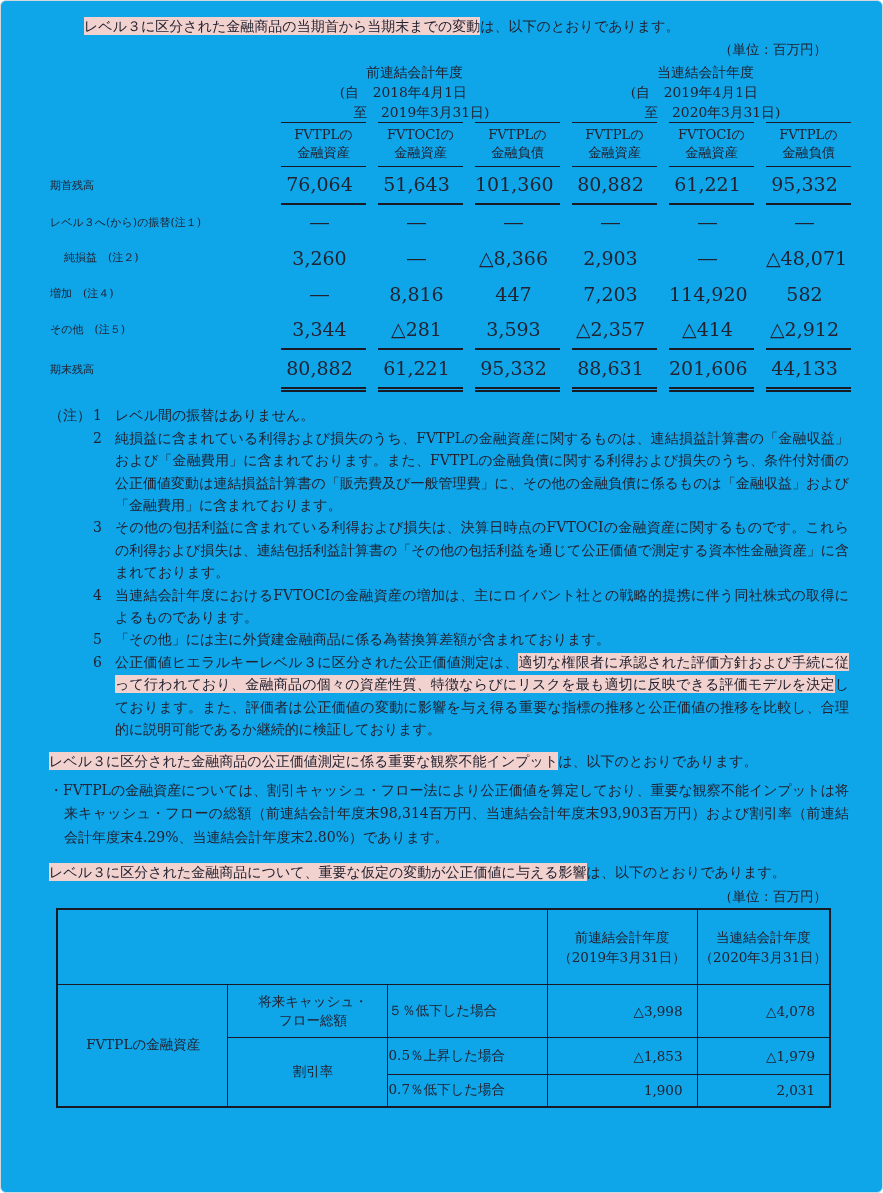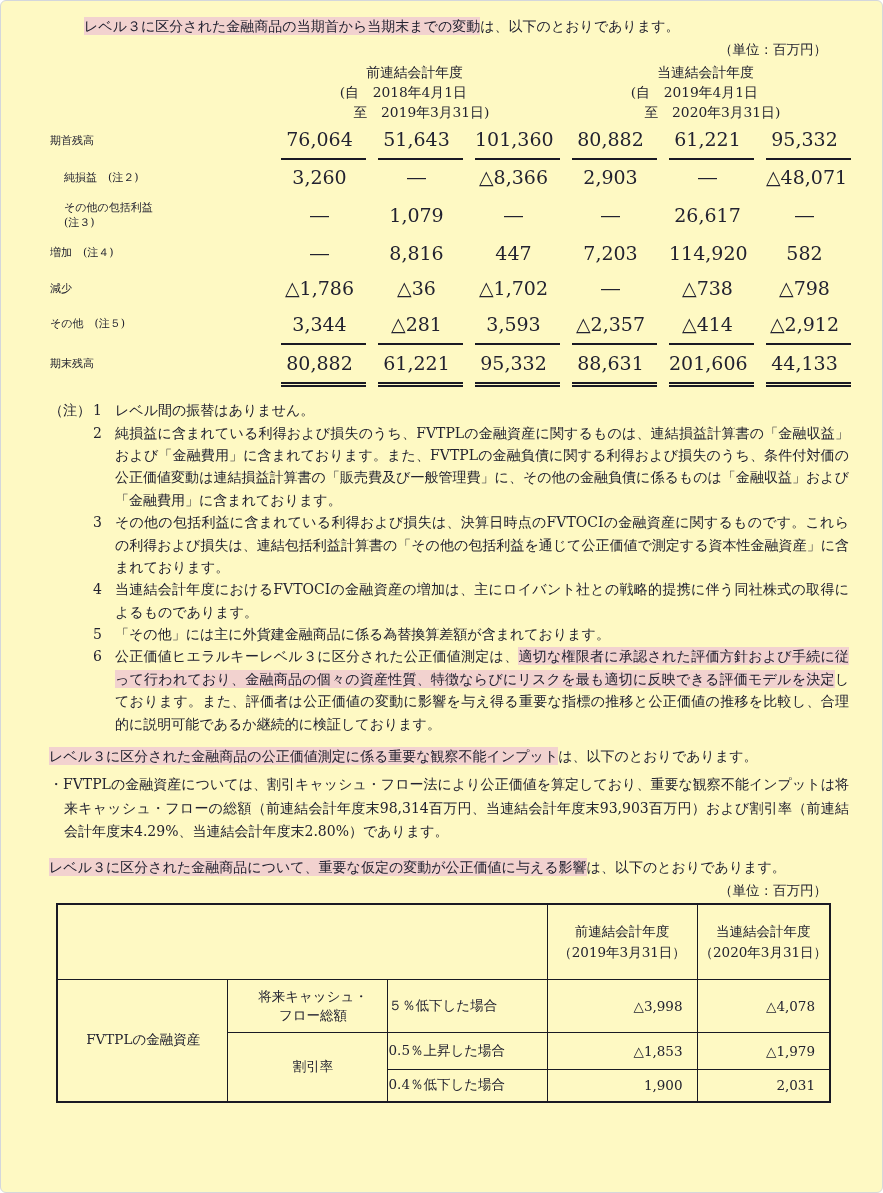--- a/index.html
+++ b/index.html
@@ -1,20 +1,20 @@
 <!DOCTYPE html>
 <html><head>
 <meta charset="utf-8">
 <style>
   html,body{margin:0;padding:0;background:#ffffff;}
   .page{
     position:relative;
     width:883px;height:1193px;box-sizing:border-box;
     padding:14px 33px 0 35px;
-    background:#fef9c3;
+    background:#0ea5e9;
     border:1px solid #d4d7dc;border-radius:6px;
     overflow:hidden;
     font-family:"DejaVu Serif","Liberation Serif",serif;
     color:#222230;
     font-size:14px;
   }
   .hl{background:#f2d2cf;padding:1px 0;}
   .h1{margin:0 0 2px 48px;line-height:1.6;}
   .hsec{margin:10px 0 2px 13px;line-height:1.6;}
   .unit{text-align:right;padding-right:22px;font-size:13.5px;line-height:1.5;margin:2px 0;}
@@ -94,20 +94,47 @@
           </div>
         </td>
         <td colspan="3" class="grp">
           <div class="grp-in">
             <div class="gt">当連結会計年度</div>
             <div class="gd">(自　2019年4月1日
 　至　2020年3月31日)</div>
           </div>
         </td>
       </tr>
+      <tr>
+        <td></td>
+        <td class="ch">
+            <div class="bar">FVTPLの
+金融資産</div>
+          </td>
+        <td class="ch">
+            <div class="bar">FVTOCIの
+金融資産</div>
+          </td>
+        <td class="ch">
+            <div class="bar">FVTPLの
+金融負債</div>
+          </td>
+        <td class="ch">
+            <div class="bar">FVTPLの
+金融資産</div>
+          </td>
+        <td class="ch">
+            <div class="bar">FVTOCIの
+金融資産</div>
+          </td>
+        <td class="ch">
+            <div class="bar">FVTPLの
+金融負債</div>
+          </td>
+      </tr>
     </thead>
     <tbody>
         <tr class="r-opening">
           <td class="lbl">期首残高</td>
           <td class="num">
             <div class="bar">76,064</div>
           </td>
           <td class="num">
             <div class="bar">51,643</div>
           </td>
@@ -117,20 +144,41 @@
           <td class="num">
             <div class="bar">80,882</div>
           </td>
           <td class="num">
             <div class="bar">61,221</div>
           </td>
           <td class="num">
             <div class="bar">95,332</div>
           </td>
         </tr>
+        <tr class="r-body">
+          <td class="lbl">レベル３へ(から)の振替(注１)</td>
+          <td class="num">
+            <div class="bar">―</div>
+          </td>
+          <td class="num">
+            <div class="bar">―</div>
+          </td>
+          <td class="num">
+            <div class="bar">―</div>
+          </td>
+          <td class="num">
+            <div class="bar">―</div>
+          </td>
+          <td class="num">
+            <div class="bar">―</div>
+          </td>
+          <td class="num">
+            <div class="bar">―</div>
+          </td>
+        </tr>
         <tr class="r-body ind">
           <td class="lbl">純損益　(注２)</td>
           <td class="num">
             <div class="bar">3,260</div>
           </td>
           <td class="num">
             <div class="bar">―</div>
           </td>
           <td class="num">
             <div class="bar">△8,366</div>
@@ -138,82 +186,39 @@
           <td class="num">
             <div class="bar">2,903</div>
           </td>
           <td class="num">
             <div class="bar">―</div>
           </td>
           <td class="num">
             <div class="bar">△48,071</div>
           </td>
         </tr>
-        <tr class="r-body ind">
-          <td class="lbl">その他の包括利益
-(注３)</td>
-          <td class="num">
-            <div class="bar">―</div>
-          </td>
-          <td class="num">
-            <div class="bar">1,079</div>
-          </td>
-          <td class="num">
-            <div class="bar">―</div>
-          </td>
-          <td class="num">
-            <div class="bar">―</div>
-          </td>
-          <td class="num">
-            <div class="bar">26,617</div>
-          </td>
-          <td class="num">
-            <div class="bar">―</div>
-          </td>
-        </tr>
         <tr class="r-body">
           <td class="lbl">増加　(注４)</td>
           <td class="num">
             <div class="bar">―</div>
           </td>
           <td class="num">
             <div class="bar">8,816</div>
           </td>
           <td class="num">
             <div class="bar">447</div>
           </td>
           <td class="num">
             <div class="bar">7,203</div>
           </td>
           <td class="num">
             <div class="bar">114,920</div>
           </td>
           <td class="num">
             <div class="bar">582</div>
-          </td>
-        </tr>
-        <tr class="r-body">
-          <td class="lbl">減少</td>
-          <td class="num">
-            <div class="bar">△1,786</div>
-          </td>
-          <td class="num">
-            <div class="bar">△36</div>
-          </td>
-          <td class="num">
-            <div class="bar">△1,702</div>
-          </td>
-          <td class="num">
-            <div class="bar">―</div>
-          </td>
-          <td class="num">
-            <div class="bar">△738</div>
-          </td>
-          <td class="num">
-            <div class="bar">△798</div>
           </td>
         </tr>
         <tr class="r-body">
           <td class="lbl">その他　(注５)</td>
           <td class="num">
             <div class="bar">3,344</div>
           </td>
           <td class="num">
             <div class="bar">△281</div>
           </td>
@@ -319,20 +324,20 @@
         <td class="v">△3,998</td>
         <td class="v">△4,078</td>
       </tr>
       <tr class="row2">
         <td rowspan="2" class="input">割引率</td>
         <td class="cond">0.5％上昇した場合</td>
         <td class="v">△1,853</td>
         <td class="v">△1,979</td>
       </tr>
       <tr class="row3">
-        <td class="cond">0.4％低下した場合</td>
+        <td class="cond">0.7％低下した場合</td>
         <td class="v">1,900</td>
         <td class="v">2,031</td>
       </tr>
     </tbody>
   </table>
 
 </div>
 
 </body></html>

